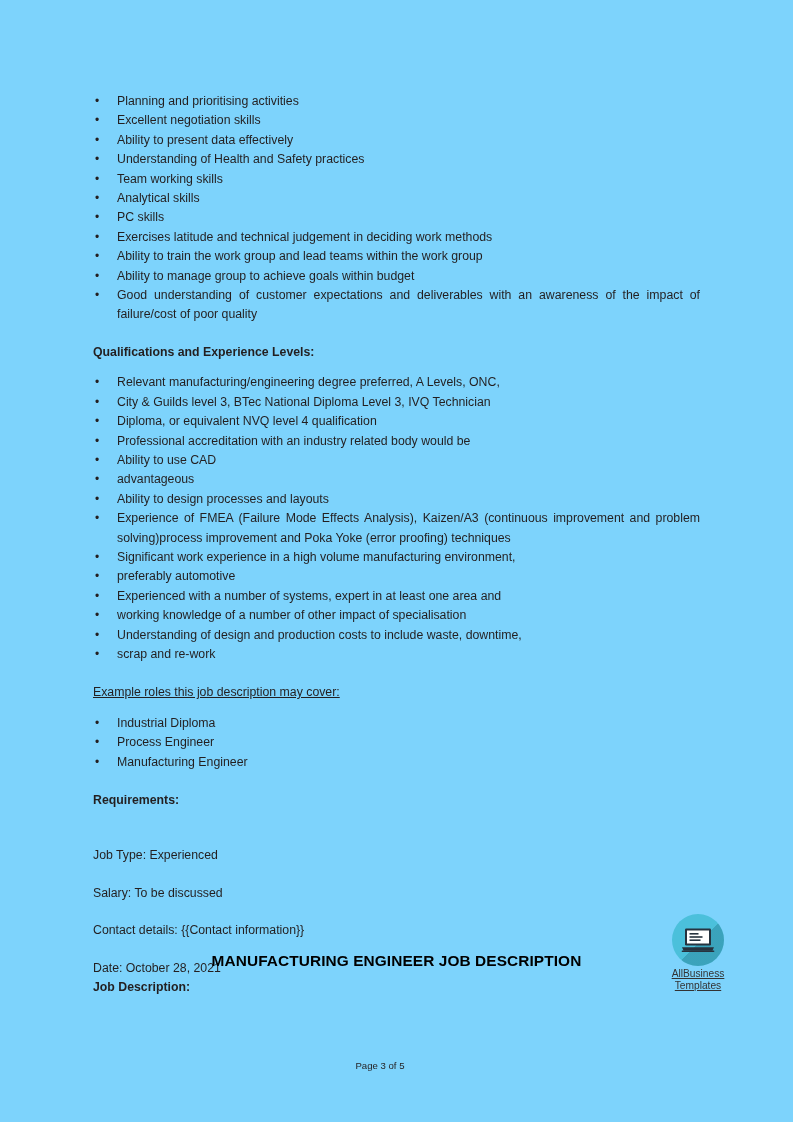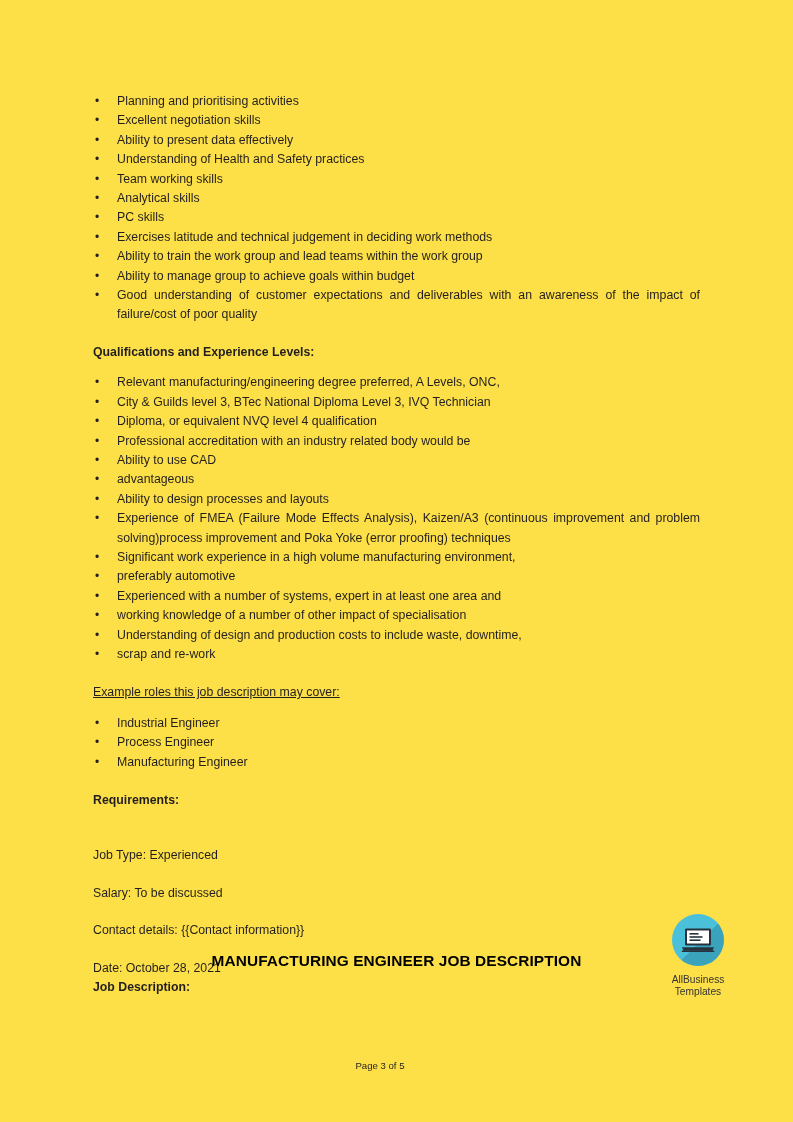--- a/index.html
+++ b/index.html
@@ -11,21 +11,21 @@
   body {
     font-family: "Liberation Sans", "DejaVu Sans", sans-serif;
     color: #231f20;
     -webkit-font-smoothing: antialiased;
   }
   .page {
     position: relative;
     width: 793px;
     height: 1122px;
     margin: 0 auto;
-    background: #fde047;
+    background: #7dd3fc;
     overflow: hidden;
   }
 
   
   .content {
     position: absolute;
     left: 93px;
     top: 92px;
     width: 607px;
   }
@@ -130,25 +130,26 @@
   }
   .logo-laptop {
     position: absolute;
     left: 50%;
     top: 50%;
     transform: translate(-50%, -50%);
     width: 34px;
     height: 26px;
   }
   .logo-caption {
-    margin-top: 8px;
+    margin-top: 2px;
     font-size: 10.2px;
     line-height: 12.4px;
     color: #333333;
     font-family: "Liberation Sans", "DejaVu Sans", sans-serif;
+    text-decoration: underline;
   }
 
   
   .footer {
     position: absolute;
     left: 0;
     top: 1060px;
     width: 760px;
     text-align: center;
     font-size: 9.6px;
@@ -199,21 +200,21 @@
       <li><span>scrap and re-work</span></li>
     </ul>
 
     <div class="gap-lg"></div>
 
     <div class="section-head underline">Example roles this job description may cover:</div>
 
     <div class="gap-sm"></div>
 
     <ul class="bullets">
-      <li><span>Industrial Engineer</span></li>
+      <li><span>Industrial Diploma</span></li>
       <li><span>Process Engineer</span></li>
       <li><span>Manufacturing Engineer</span></li>
     </ul>
 
     <div class="gap-lg"></div>
 
     <div class="section-head">Requirements:</div>
     <div class="gap-req"></div>
     <div class="gap-req"></div>
     <div class="para">Job Type: Experienced</div>

